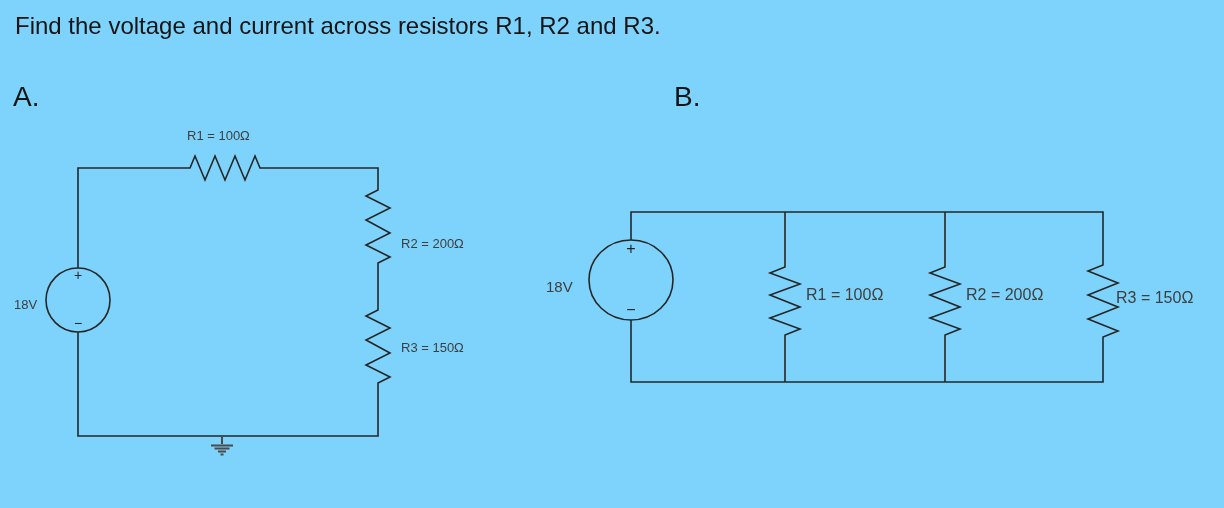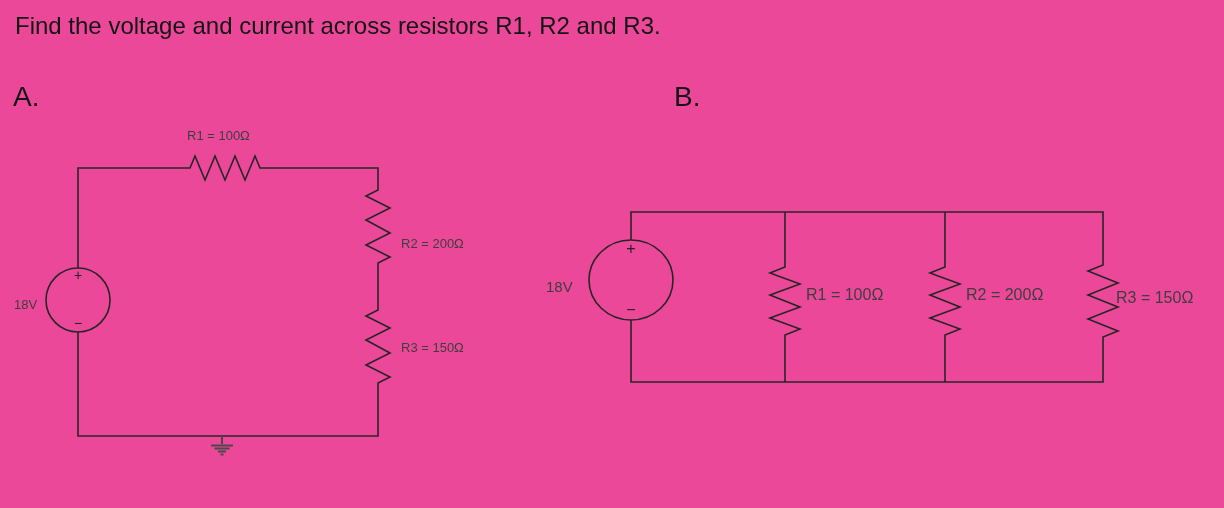--- a/index.html
+++ b/index.html
@@ -1,17 +1,17 @@
 <!DOCTYPE html>
 <html><head>
 <meta charset="utf-8">
 <style>
   html,body{margin:0;padding:0;background:#ffffff;}
   .screen{
-    position:relative;width:1224px;height:508px;background:#ec4899;
+    position:relative;width:1224px;height:508px;background:#7dd3fc;
     font-family:"Liberation Sans",sans-serif;overflow:hidden;color:#151515;
   }
   .t{position:absolute;white-space:nowrap;line-height:1;}
   .title{font-size:24px;color:#141414;}
   .section{font-size:28px;color:#141414;}
   .lblA{font-size:13px;color:#3e3e3e;}
   .lblB{font-size:16px;color:#3e3e3e;}
   .pmA{font-size:14px;color:#222;transform:translateX(-50%);}
   .pmB{font-size:16px;color:#222;transform:translateX(-50%);}
   svg.wires{position:absolute;left:0;top:0;}

